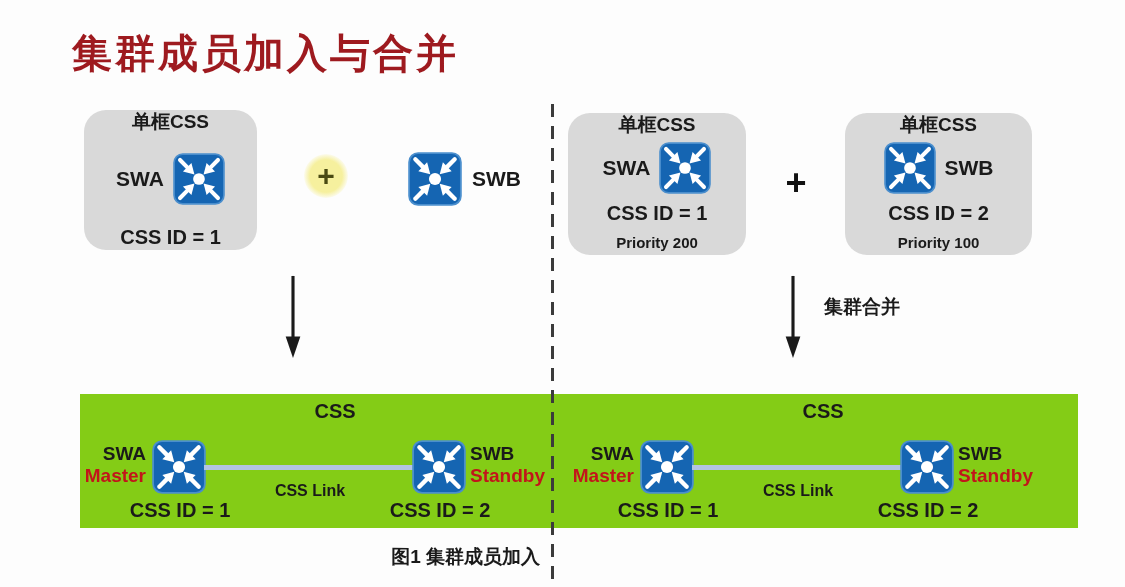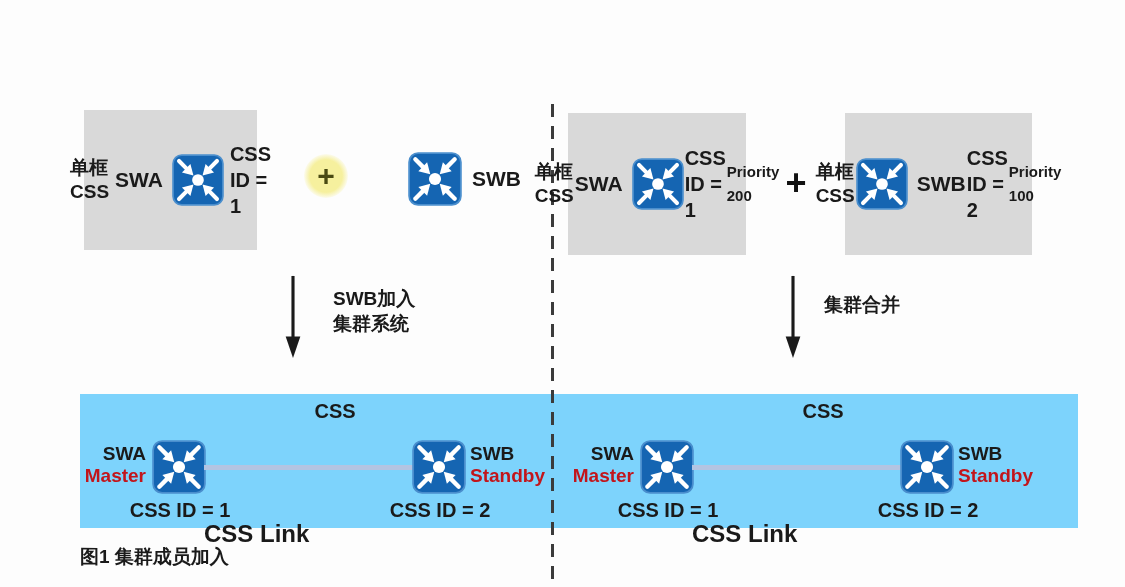--- a/index.html
+++ b/index.html
@@ -9,21 +9,21 @@
     font-family:"Liberation Sans","DejaVu Sans",sans-serif;
     font-weight:bold;
   }
   .page-title{
     position:absolute;left:72px;top:26px;margin:0;
     font-size:40px;letter-spacing:3px;color:#9e1a1f;font-weight:bold;
   }
   
   .graybox{
     position:absolute;background:#d9d9d9;
-    display:flex;flex-direction:row;align-items:center;justify-content:center;
+    display:flex;flex-direction:column;align-items:center;justify-content:space-between;border-radius:22px;
   }
   .box-title{font-size:19px;line-height:24px;}
   .device-row{display:flex;align-items:center;gap:9px;}
   .dev-label{font-size:21px;}
   .css-id{font-size:20px;line-height:26px;}
   .priority{font-size:15px;line-height:24px;}
   #fig1-single-box{left:84px;top:110px;width:173px;height:140px;gap:6px;}
   #fig2-single-box-a{left:568px;top:113px;width:178px;height:142px;gap:1px;}
   #fig2-single-box-b{left:845px;top:113px;width:187px;height:142px;gap:1px;}
   
@@ -44,48 +44,48 @@
     font-size:36px;color:#111;
   }
   
   .standalone{position:absolute;left:408px;top:152px;display:flex;align-items:center;gap:10px;}
   
   .flow-arrow{position:absolute;width:20px;height:86px;}
   #fig1-arrow{left:283px;top:274px;}
   #fig2-arrow{left:783px;top:274px;}
   .arrow-label{position:absolute;font-size:19px;line-height:25px;}
   #fig1-arrow-label{left:333px;top:286px;}
-  #fig2-arrow-label{left:824px;top:294px;font-family:Liberation Mono, monospace;}
+  #fig2-arrow-label{left:824px;top:294px;}
   
   .divider{
     position:absolute;left:551px;top:104px;width:3px;height:483px;
     background:repeating-linear-gradient(to bottom,#3b3b3b 0 13px,transparent 13px 22px);
   }
   
-  .cluster-box{position:absolute;width:510px;height:134px;background:#7dd3fc;}
+  .cluster-box{position:absolute;width:510px;height:134px;background:#84cc16;}
   #fig1-cluster-box{left:80px;top:394px;}
   #fig2-cluster-box{left:568px;top:394px;}
   .cb-title{position:absolute;left:0;right:0;top:6px;text-align:center;font-size:20px;}
   .cb-labels{position:absolute;top:49px;font-size:19px;line-height:22px;}
   .cb-labels-left{left:0;width:66px;text-align:right;}
   .cb-labels-right{left:390px;width:70px;text-align:left;}
   .role-red{color:#c2151b;}
   .cb-icon{position:absolute;top:46px;}
   .cb-icon-left{left:72px;}
   .cb-icon-right{left:332px;}
   .cb-link-line{
     position:absolute;left:124px;top:71px;width:212px;height:5px;
     background:#b3c4e2;
   }
-  .cb-link-label{position:absolute;left:124px;top:88px;width:212px;font-size:24px;margin-top:38px;}
+  .cb-link-label{position:absolute;left:124px;top:88px;width:212px;text-align:center;font-size:16px;}
   .cb-id{position:absolute;top:105px;width:196px;text-align:center;font-size:20px;}
   .cb-id-left{left:2px;}
   .cb-id-right{left:262px;}
   
-  .fig-caption{position:absolute;width:460px;text-align:left;font-size:19px;top:544px;}
+  .fig-caption{position:absolute;width:460px;text-align:right;font-size:19px;top:544px;}
   #fig1-caption{left:80px;}
   #fig2-caption{left:568px;}
 </style>
 </head>
 <body>
 
 <svg width="0" height="0" style="position:absolute" aria-hidden="true">
   <defs>
     <g id="sw-arrow">
       <line x1="6.5" y1="6.5" x2="13" y2="13" stroke="#ffffff" stroke-width="3.8" stroke-linecap="round"></line>
@@ -101,20 +101,21 @@
     </g>
     <g id="down-arrow-symbol">
       <line x1="10" y1="2" x2="10" y2="68" stroke="#1a1a1a" stroke-width="3.2"></line>
       <polygon points="10,86 2.5,64 17.5,64" fill="#1a1a1a"></polygon>
     </g>
   </defs>
 </svg>
 
 <div class="stage">
 
+  <h1 class="page-title">集群成员加入与合并</h1>
 
   <div class="graybox" id="fig1-single-box">
     <div class="box-title">单框CSS</div>
     <div class="device-row">
       <span class="dev-label">SWA</span>
       <svg class="sw sw-52" viewBox="0 0 48 48">
           <use href="#sw-symbol"></use>
         </svg>
     </div>
     <div class="css-id">CSS ID = 1</div>
@@ -125,24 +126,20 @@
   <div class="standalone">
     <svg class="sw sw-54" viewBox="0 0 48 48">
         <use href="#sw-symbol"></use>
       </svg>
     <span class="dev-label">SWB</span>
   </div>
 
   <svg class="flow-arrow" id="fig1-arrow" viewBox="0 0 20 88">
       <use href="#down-arrow-symbol"></use>
     </svg>
-  <div class="arrow-label" id="fig1-arrow-label">
-    <div>SWB加入</div>
-    <div>集群系统</div>
-  </div>
 
   <div class="cluster-box" id="fig1-cluster-box">
     <div class="cb-title">CSS</div>
     <div class="cb-labels cb-labels-left">
       <div>SWA</div>
       <div class="role-red">Master</div>
     </div>
     <svg class="sw sw-54 cb-icon cb-icon-left" viewBox="0 0 48 48">
         <use href="#sw-symbol"></use>
       </svg>

